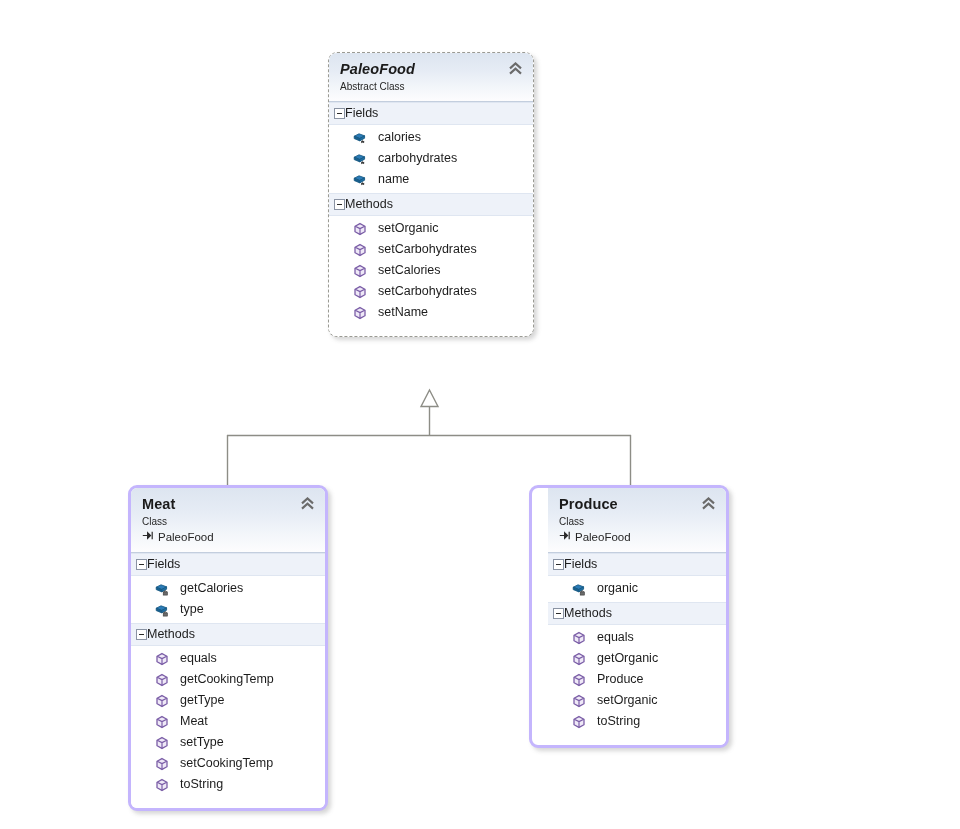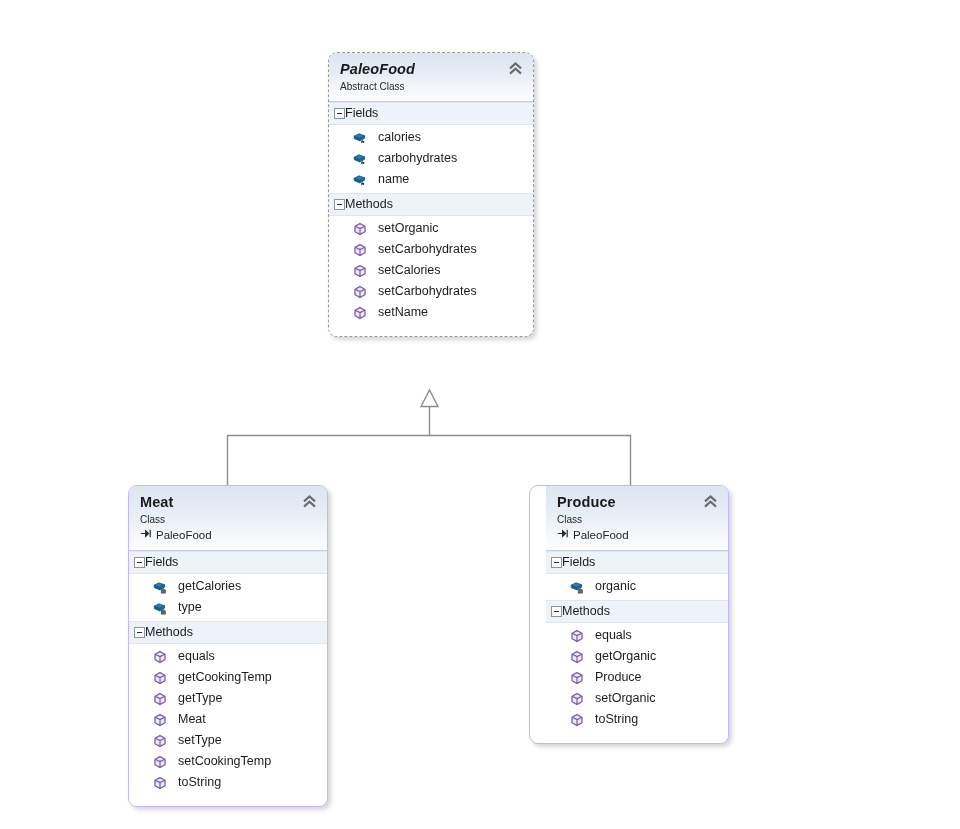--- a/index.html
+++ b/index.html
@@ -32,21 +32,21 @@
     height: 829px;
     pointer-events: none;
   }
 
   
   .uml-box {
     position: absolute;
     box-sizing: border-box;
     background: #ffffff;
     border-radius: 9px;
-    border: 1px solid #c4b5fd;
+    border: 3px solid #c4b5fd;
     box-shadow: 3px 3px 4px rgba(120,120,120,0.30);
     overflow: hidden;
   }
   .uml-box.abstract {
     border: 1px dashed #9a9a93;
   }
 
   
   .box-header {
     position: relative;

